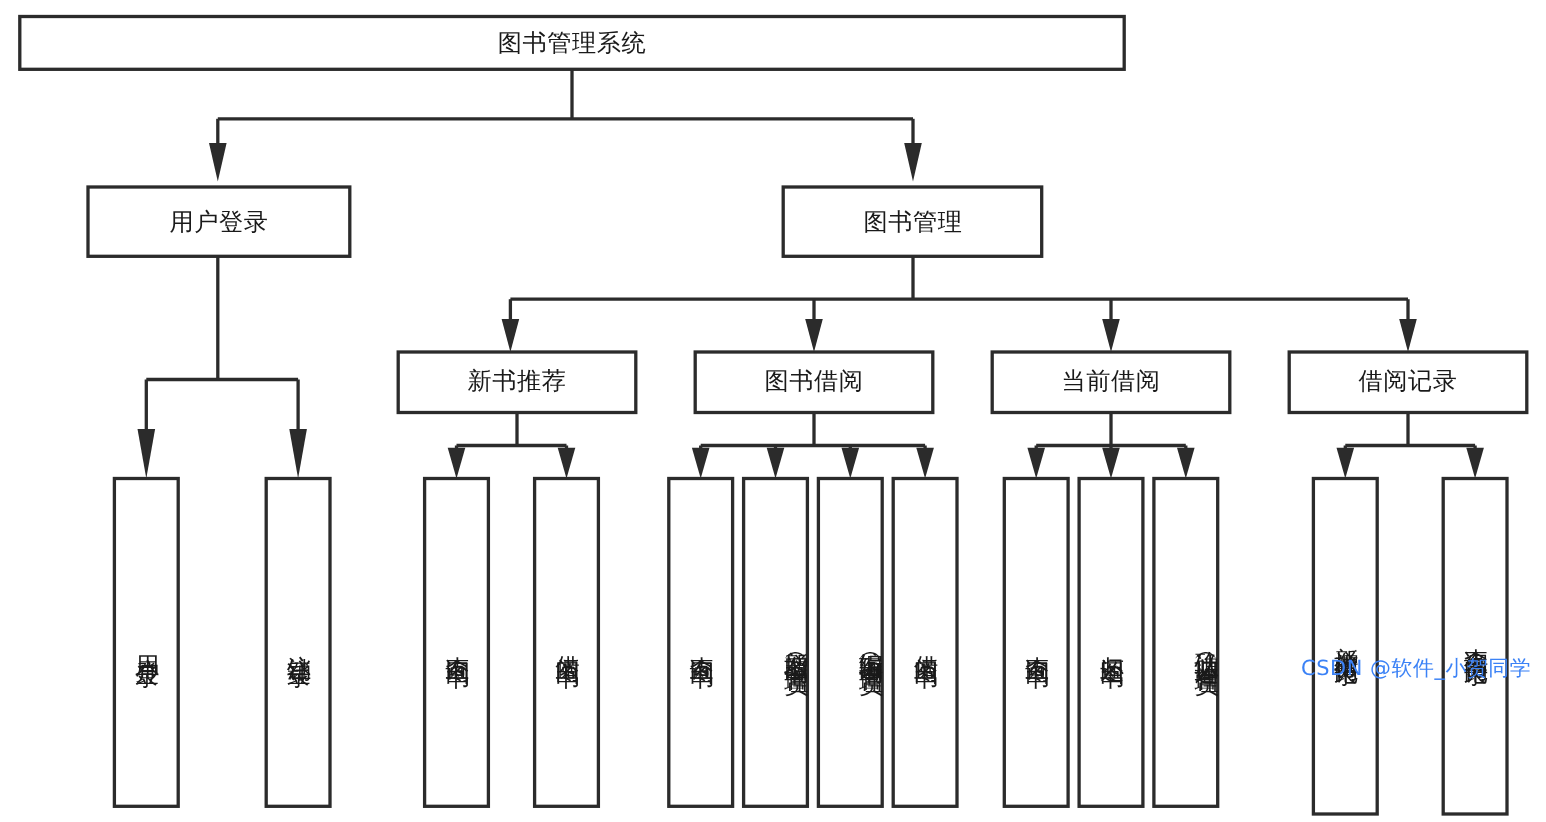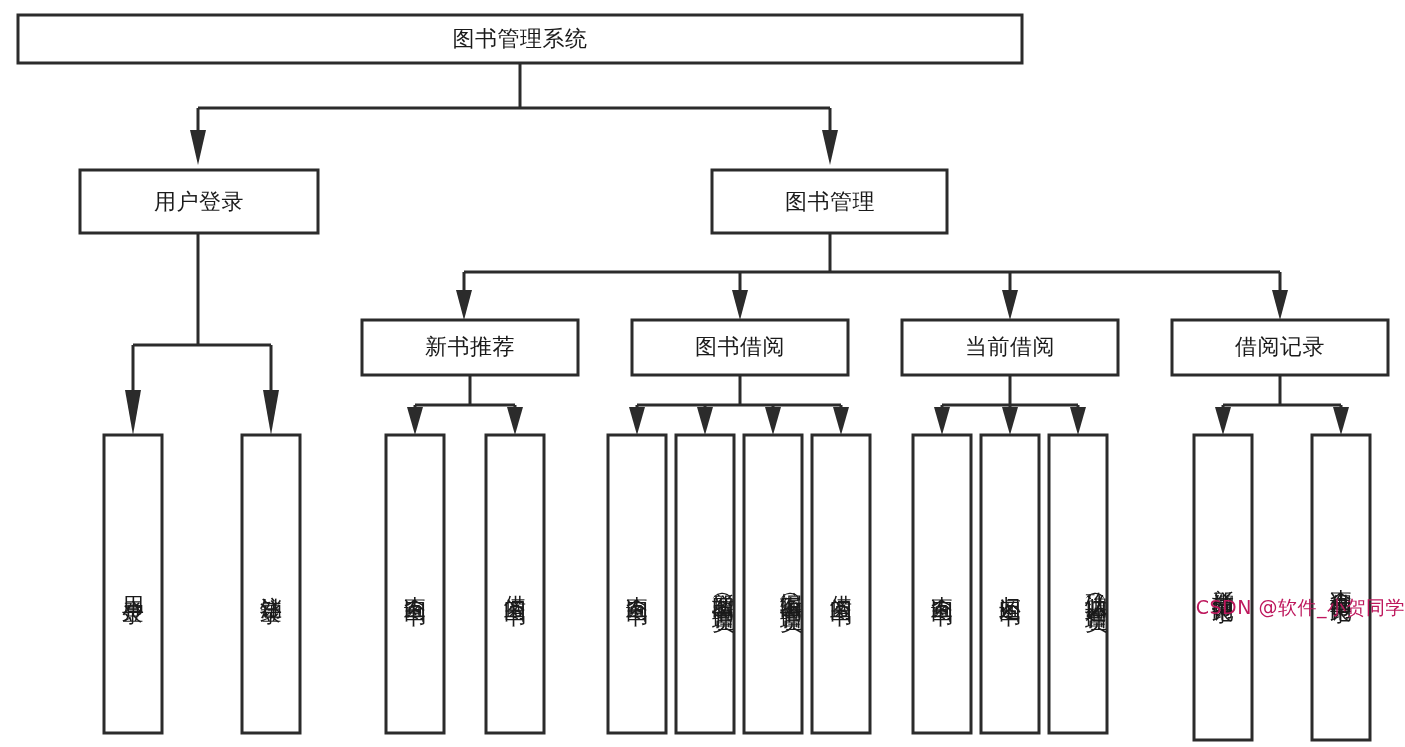--- a/index.html
+++ b/index.html
@@ -65,25 +65,25 @@
     letter-spacing: 3px;
     text-align: center;
     white-space: nowrap;
     display: flex;
     align-items: center;
     justify-content: center;
     pointer-events: none;
   }
   .watermark {
     position: absolute;
-    right: 0;
+    right: 13px;
     bottom: 6px;
     font-family: "DejaVu Sans", "Liberation Sans", sans-serif;
     font-size: 19px;
-    color: #be185d;
+    color: #3b82f6;
     letter-spacing: 0.5px;
     white-space: nowrap;
   }
 </style>
 </head>
 <body>
 
 <div id="diagram-root">
 
   <svg class="diagram-canvas" viewBox="0 0 1405 747" xmlns="http://www.w3.org/2000/svg">

